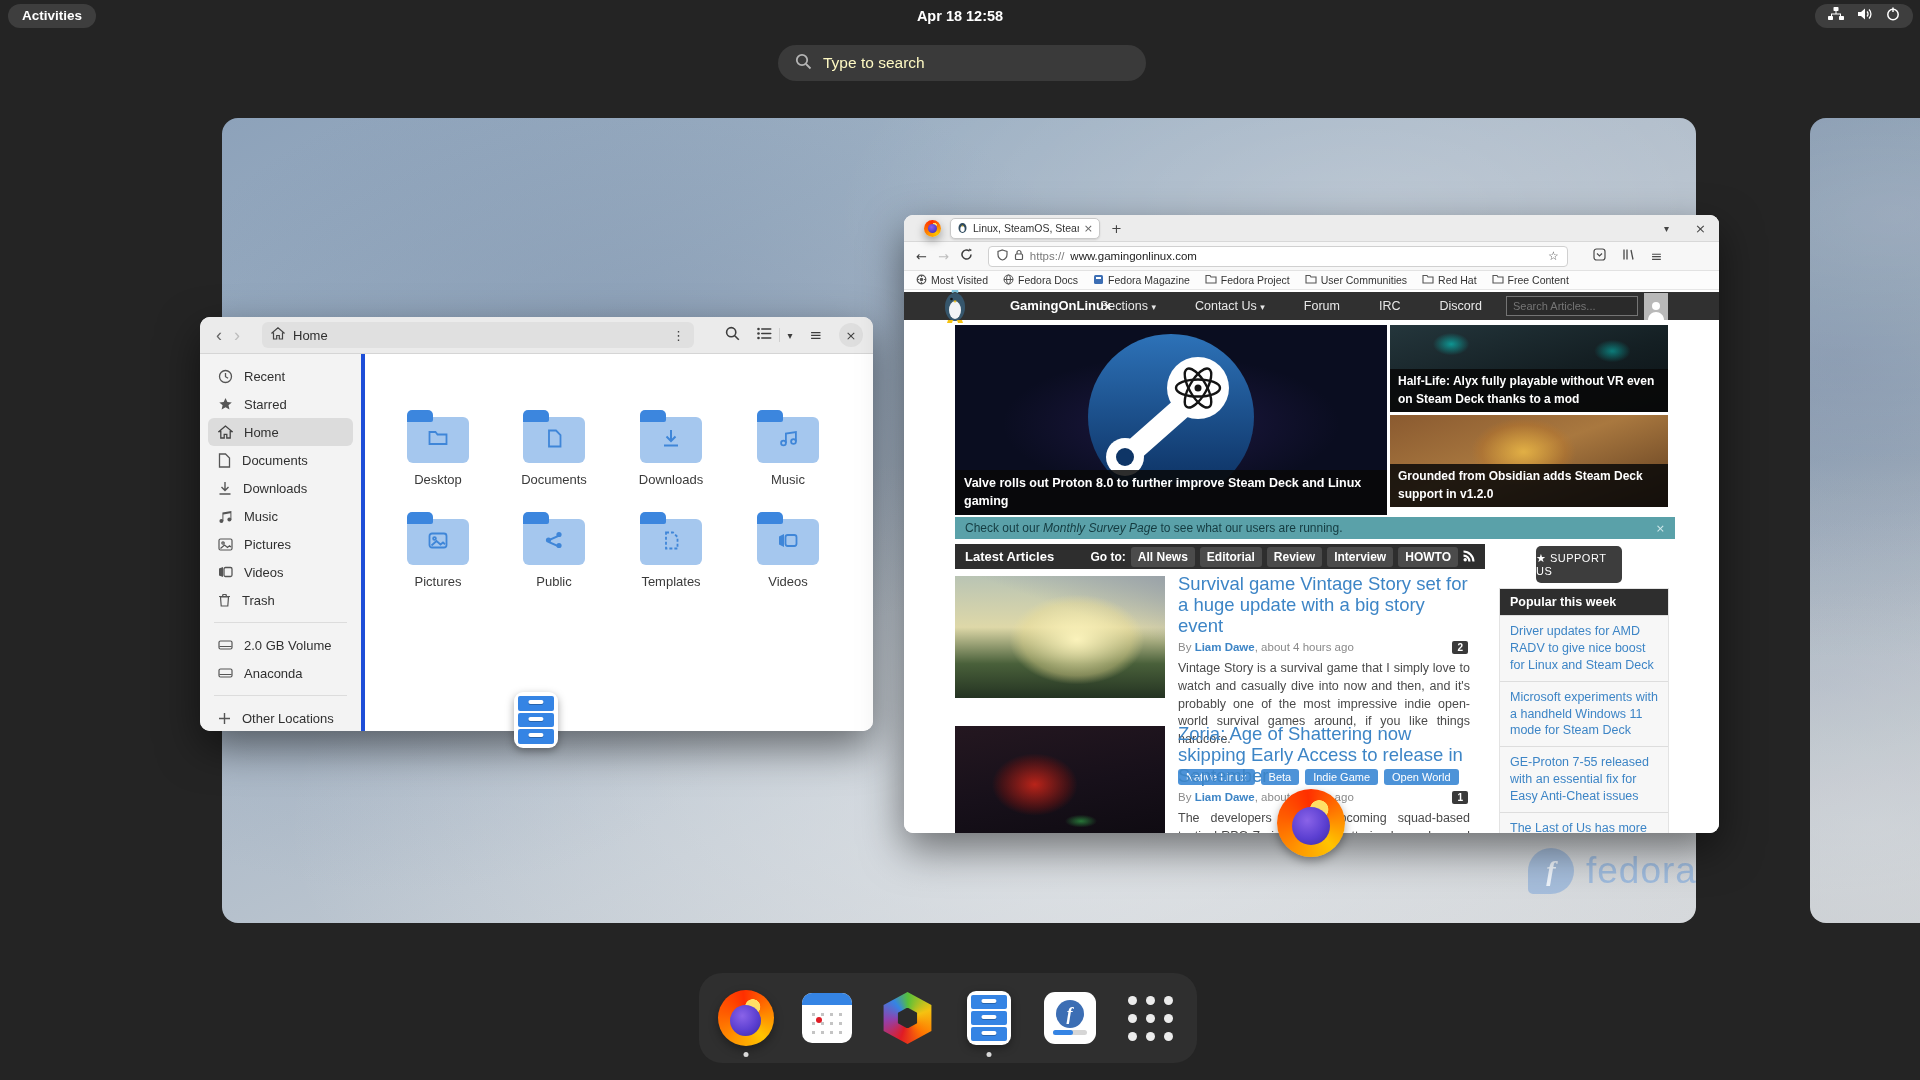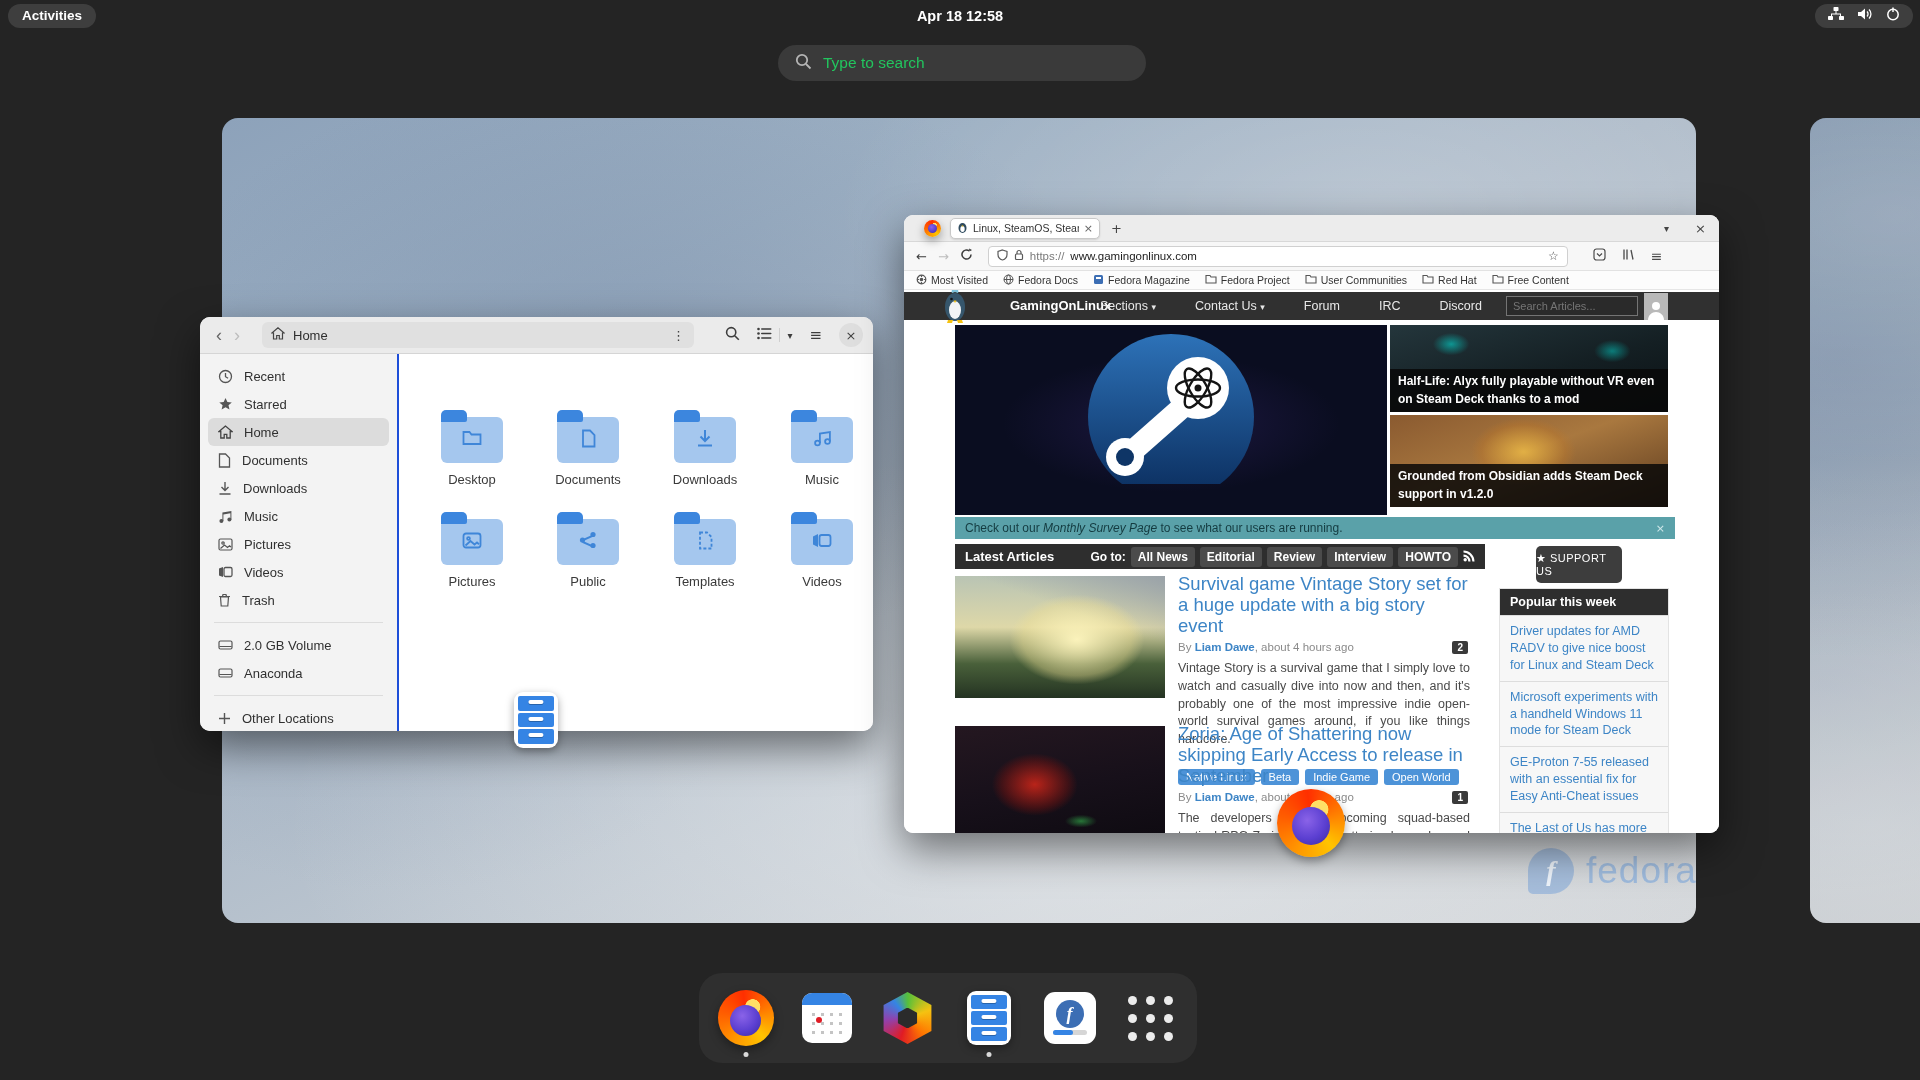--- a/index.html
+++ b/index.html
@@ -13,21 +13,21 @@
   .activities{position:absolute;left:8px;top:4px;height:24px;line-height:24px;padding:0 14px;
     border-radius:14px;background:#3e3e3e;color:#fff;font-weight:bold;font-size:13.5px}
   .clock{position:absolute;left:50%;transform:translateX(-50%);top:4px;height:24px;line-height:24px;
     color:#fff;font-weight:bold;font-size:14.5px}
   .status{position:absolute;right:7px;top:4px;height:24px;border-radius:14px;background:#3e3e3e;
     display:flex;align-items:center;gap:13px;padding:0 13px;color:#fff}
 
   
   .searchbar{position:absolute;left:778px;top:45px;width:368px;height:36px;border-radius:18px;
     background:#3a3a3a;display:flex;align-items:center;gap:11px;padding-left:17px}
-  .searchbar .ph{color:#22c55e;font-size:15.5px}
+  .searchbar .ph{color:#fef9c3;font-size:15.5px}
 
   
   .wallpaper{background:
     radial-gradient(900px 420px at 78% 12%, rgba(255,255,255,.20), transparent 60%),
     radial-gradient(760px 460px at 28% 30%, rgba(108,130,162,.38), transparent 65%),
     radial-gradient(1100px 520px at 58% 88%, rgba(238,240,242,.55), transparent 72%),
     radial-gradient(500px 300px at 12% 70%, rgba(150,165,185,.35), transparent 70%),
     linear-gradient(155deg,#8da2ba 0%,#9db0c3 24%,#aebbc9 45%,#bfc8d1 64%,#ccd1d6 82%,#d3d6d9 100%)}
   .workspace{position:absolute;left:222px;top:118px;width:1474px;height:805px;border-radius:16px;overflow:hidden}
   .ws-right{position:absolute;left:1810px;top:118px;width:110px;height:805px;border-radius:16px 0 0 16px;overflow:hidden}
@@ -46,21 +46,21 @@
   .files-header{height:37px;background:#ebebeb;border-bottom:1px solid #d5d5d5;display:flex;align-items:center;padding:0 10px}
   .nav-arrow{font-size:18px;line-height:18px;padding:0 6px}
   .path-pill{margin-left:16px;width:432px;height:26px;background:#e0e0e0;border-radius:6px;display:flex;
     align-items:center;gap:8px;padding:0 9px;font-size:13px;color:#2f2f2f}
   .path-pill .kebab{margin-left:auto;color:#444;font-size:13px}
   .hdr-icons{margin-left:auto;display:flex;align-items:center;gap:17px;color:#3d3d3d}
   .vsep{width:1px;height:14px;background:#cfcfcf}
   .circle-btn{width:24px;height:24px;border-radius:12px;background:#dedede;display:flex;align-items:center;
     justify-content:center;font-size:13px;color:#3f3f3f}
   .files-body{position:absolute;left:0;right:0;top:37px;bottom:0;display:flex}
-  .sidebar{width:199px;background:#f3f3f3;border-right:2px solid #1d4ed8;padding-top:8px}
+  .sidebar{width:165px;background:#f3f3f3;border-right:4px solid #1d4ed8;padding-top:8px}
   .sb-item{height:28px;margin:0 8px;border-radius:6px;display:flex;align-items:center;gap:11px;
     padding:0 10px;font-size:13px;color:#303030}
   .sb-item.selected{background:#dcdcdc}
   .sb-item .si{display:inline-flex;color:#555}
   .sb-div{margin:8px 14px;border-top:1px solid #dcdcdc}
   .files-content{position:relative;flex:1;background:#fff}
   .cell{position:absolute;width:100px;display:flex;flex-direction:column;align-items:center}
   .folder{position:relative;width:62px;height:46px;background:#a5c7ee;border-radius:6px;margin-top:9px;
     display:flex;align-items:center;justify-content:center;color:#3f86d8}
   .folder::before{content:"";position:absolute;top:-7px;left:0;width:26px;height:12px;background:#3c86de;
@@ -667,20 +667,21 @@
           <circle cx="170" y="0" cy="132" r="19" fill="#fff"></circle>
             <circle cx="170" cy="132" r="9" fill="#0e3566"></circle>
           <circle cx="243" cy="63" r="31" fill="#fff"></circle>
           <g transform="translate(243 63)" stroke="#141414" stroke-width="2.4" fill="none">
             <ellipse rx="22" ry="8.5"></ellipse>
               <ellipse rx="22" ry="8.5" transform="rotate(60)"></ellipse>
               <ellipse rx="22" ry="8.5" transform="rotate(120)"></ellipse>
               <circle r="3.5" fill="#141414" stroke="none"></circle>
           </g>
         </svg>
+        <div class="caption">Valve rolls out Proton 8.0 to further improve Steam Deck and Linux gaming</div>
       </div>
 
       <div class="rcard rcard1">
         <div class="caption">Half-Life: Alyx fully playable without VR even on Steam Deck thanks to a mod</div>
       </div>
       <div class="rcard rcard2">
         <div class="caption">Grounded from Obsidian adds Steam Deck support in v1.2.0</div>
       </div>
 
       <div class="tealbanner">

